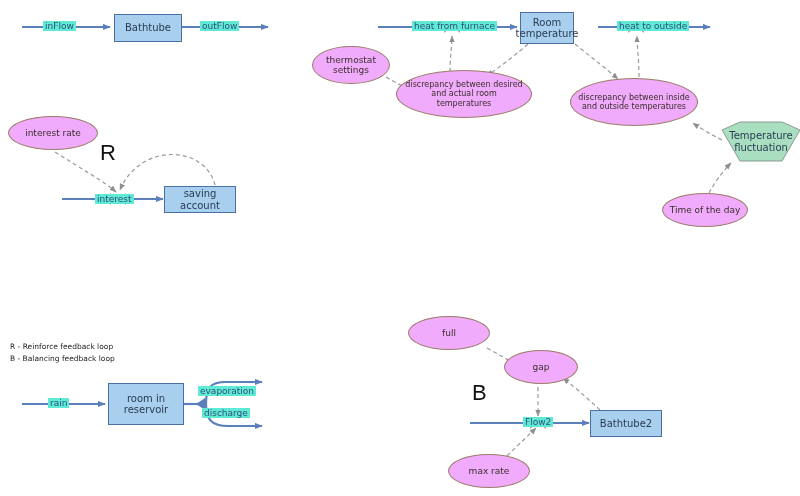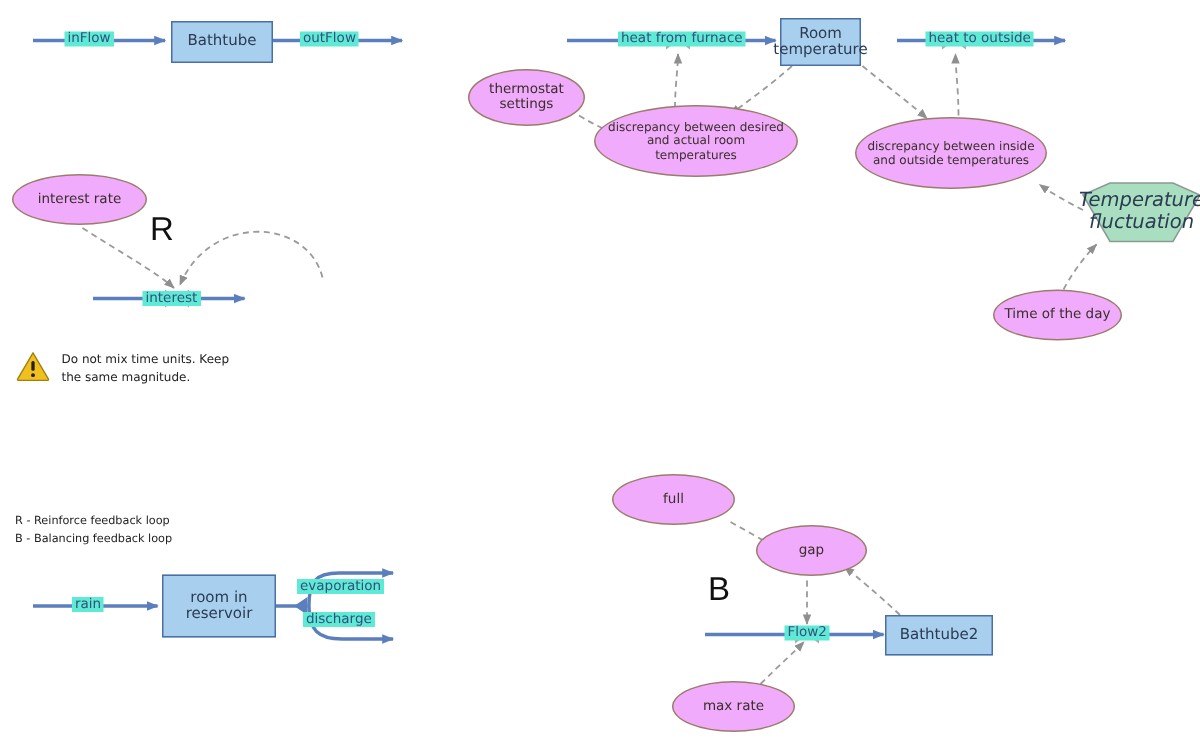--- a/index.html
+++ b/index.html
@@ -41,23 +41,22 @@
   }
   .aux {
     background: #f0abfc;
     border: 1px solid #9c7c68;
     border-radius: 50%;
     font-size: 9px;
     color: #3a2f28;
   }
   .hexnode {
     background: transparent;
-    font-size: 13px;
+    font-size: 10px;
     color: #2a3b52;
-    font-style: italic;
   }
   .hexnode .hexlabel {
     position: relative;
     z-index: 2;
   }
 
   
   .flow-label {
     position: absolute;
     font-size: 9px;
@@ -189,32 +188,26 @@
 
   <div class="node stock" style="left:114px; top:14px; width:68px; height:28px;">
     <span>Bathtube</span>
   </div>
   <div class="flow-label" style="left:43px; top:21px;">inFlow</div>
   <div class="flow-label" style="left:200px; top:21px;">outFlow</div>
 
   <div class="node aux" style="left:8px; top:116px; width:90px; height:34px;">
     <span>interest rate</span>
   </div>
+  <div class="node stock" style="left:164px; top:186px; width:72px; height:27px;">
+    <span>saving account</span>
+  </div>
   <div class="flow-label" style="left:95px; top:194px;">interest</div>
   <div class="loop-mark" style="left:100px; top:140px;">R</div>
 
-  <div class="note" style="left:10px; top:232px;">
-    <svg width="24" height="24" viewBox="0 0 24 24">
-      <path d="M12 3.2 L22.2 20.6 Q22.8 21.6 21.6 21.6 L2.4 21.6 Q1.2 21.6 1.8 20.6 Z" fill="#f2c01e" stroke="#9c8010" stroke-width="0.9" stroke-linejoin="round"></path>
-      <rect x="10.9" y="8.6" width="2.2" height="6.6" rx="1" fill="#222222"></rect>
-      <circle cx="12" cy="18.1" r="1.3" fill="#222222"></circle>
-    </svg>
-    <div class="note-text">Do not mix time units. Keep
-the same magnitude.</div>
-  </div>
 
   <div class="legend" style="left:10px; top:313px;margin-top:28px;">
     <div>R - Reinforce feedback loop</div>
     <div>B - Balancing feedback loop</div>
   </div>
 
   <div class="node stock" style="left:108px; top:383px; width:76px; height:42px;">
     <span>room in reservoir</span>
   </div>
   <div class="flow-label" style="left:48px; top:398px;">rain</div>

